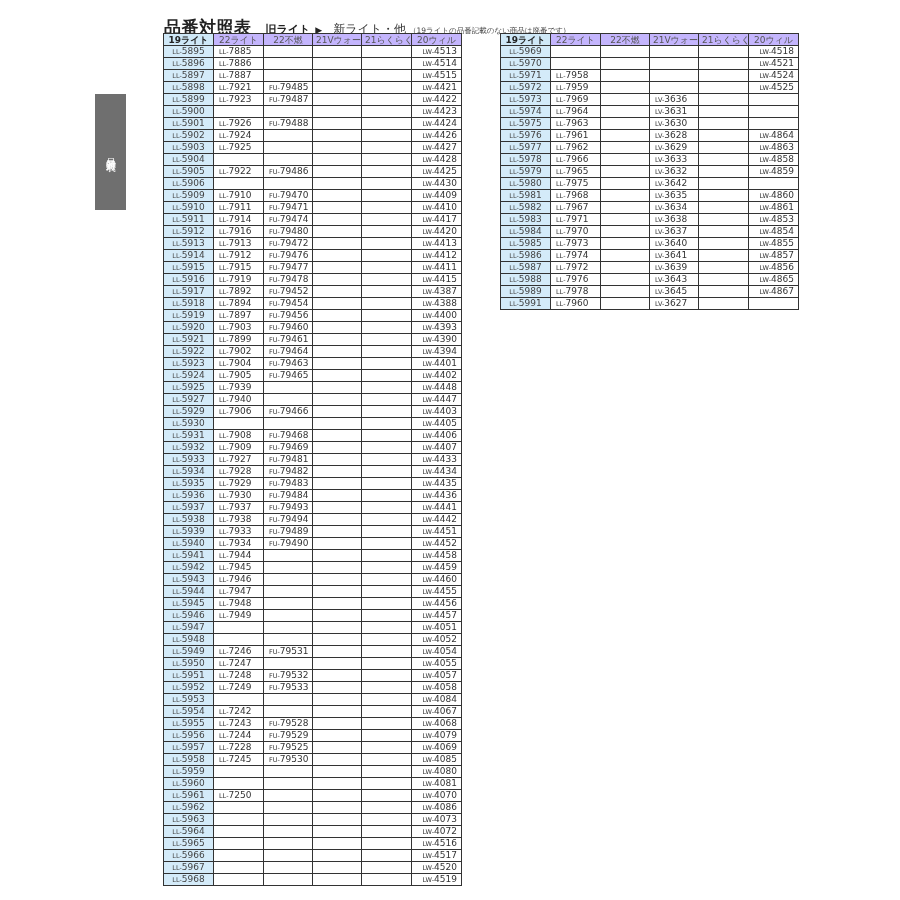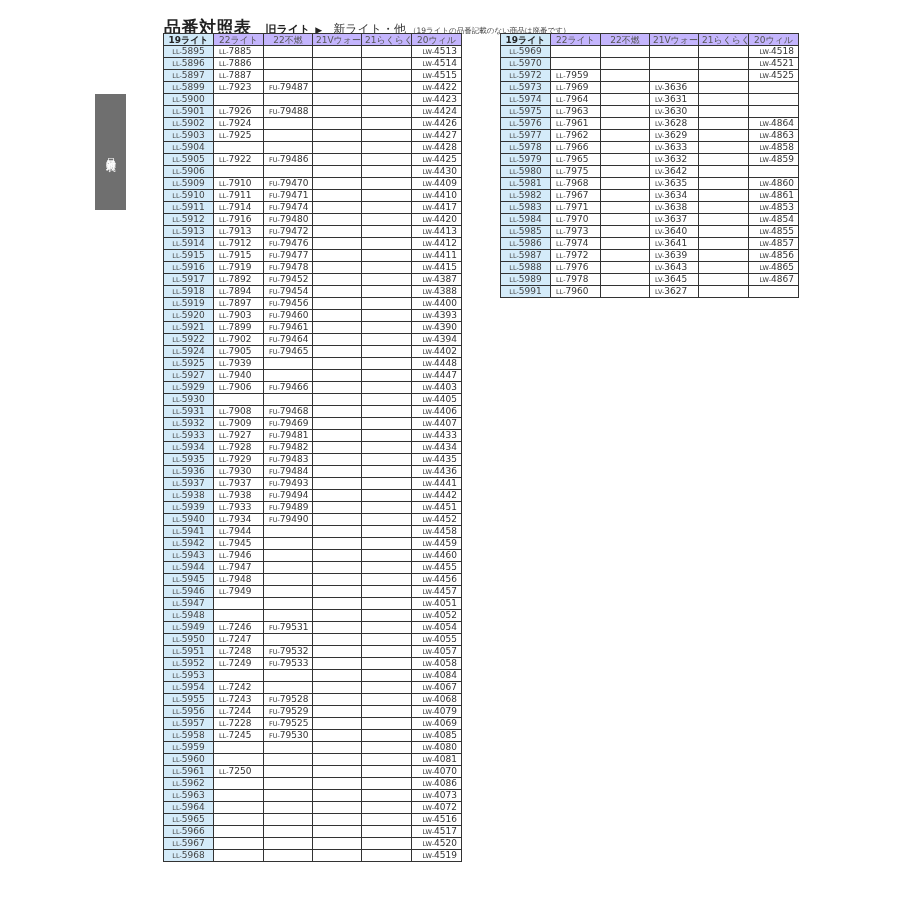--- a/index.html
+++ b/index.html
@@ -78,20 +78,28 @@
       </tr>
       <tr>
         <td class="c0"><span class="pfx">LL-</span>5897</td>
         <td class="c1"><span class="pfx">LL-</span>7887</td>
         <td class="c2"></td>
         <td class="c3"></td>
         <td class="c4"></td>
         <td class="c5"><span class="pfx">LW-</span>4515</td>
       </tr>
       <tr>
+        <td class="c0"><span class="pfx">LL-</span>5898</td>
+        <td class="c1"><span class="pfx">LL-</span>7921</td>
+        <td class="c2"><span class="pfx">FU-</span>79485</td>
+        <td class="c3"></td>
+        <td class="c4"></td>
+        <td class="c5"><span class="pfx">LW-</span>4421</td>
+      </tr>
+      <tr>
         <td class="c0"><span class="pfx">LL-</span>5899</td>
         <td class="c1"><span class="pfx">LL-</span>7923</td>
         <td class="c2"><span class="pfx">FU-</span>79487</td>
         <td class="c3"></td>
         <td class="c4"></td>
         <td class="c5"><span class="pfx">LW-</span>4422</td>
       </tr>
       <tr>
         <td class="c0"><span class="pfx">LL-</span>5900</td>
         <td class="c1"></td>
@@ -252,20 +260,28 @@
         <td class="c4"></td>
         <td class="c5"><span class="pfx">LW-</span>4390</td>
       </tr>
       <tr>
         <td class="c0"><span class="pfx">LL-</span>5922</td>
         <td class="c1"><span class="pfx">LL-</span>7902</td>
         <td class="c2"><span class="pfx">FU-</span>79464</td>
         <td class="c3"></td>
         <td class="c4"></td>
         <td class="c5"><span class="pfx">LW-</span>4394</td>
+      </tr>
+      <tr>
+        <td class="c0"><span class="pfx">LL-</span>5923</td>
+        <td class="c1"><span class="pfx">LL-</span>7904</td>
+        <td class="c2"><span class="pfx">FU-</span>79463</td>
+        <td class="c3"></td>
+        <td class="c4"></td>
+        <td class="c5"><span class="pfx">LW-</span>4401</td>
       </tr>
       <tr>
         <td class="c0"><span class="pfx">LL-</span>5924</td>
         <td class="c1"><span class="pfx">LL-</span>7905</td>
         <td class="c2"><span class="pfx">FU-</span>79465</td>
         <td class="c3"></td>
         <td class="c4"></td>
         <td class="c5"><span class="pfx">LW-</span>4402</td>
       </tr>
       <tr>
@@ -637,20 +653,28 @@
       </tr>
       <tr>
         <td class="c0"><span class="pfx">LL-</span>5970</td>
         <td class="c1"></td>
         <td class="c2"></td>
         <td class="c3"></td>
         <td class="c4"></td>
         <td class="c5"><span class="pfx">LW-</span>4521</td>
       </tr>
       <tr>
+        <td class="c0"><span class="pfx">LL-</span>5971</td>
+        <td class="c1"><span class="pfx">LL-</span>7958</td>
+        <td class="c2"></td>
+        <td class="c3"></td>
+        <td class="c4"></td>
+        <td class="c5"><span class="pfx">LW-</span>4524</td>
+      </tr>
+      <tr>
         <td class="c0"><span class="pfx">LL-</span>5972</td>
         <td class="c1"><span class="pfx">LL-</span>7959</td>
         <td class="c2"></td>
         <td class="c3"></td>
         <td class="c4"></td>
         <td class="c5"><span class="pfx">LW-</span>4525</td>
       </tr>
       <tr>
         <td class="c0"><span class="pfx">LL-</span>5973</td>
         <td class="c1"><span class="pfx">LL-</span>7969</td>

